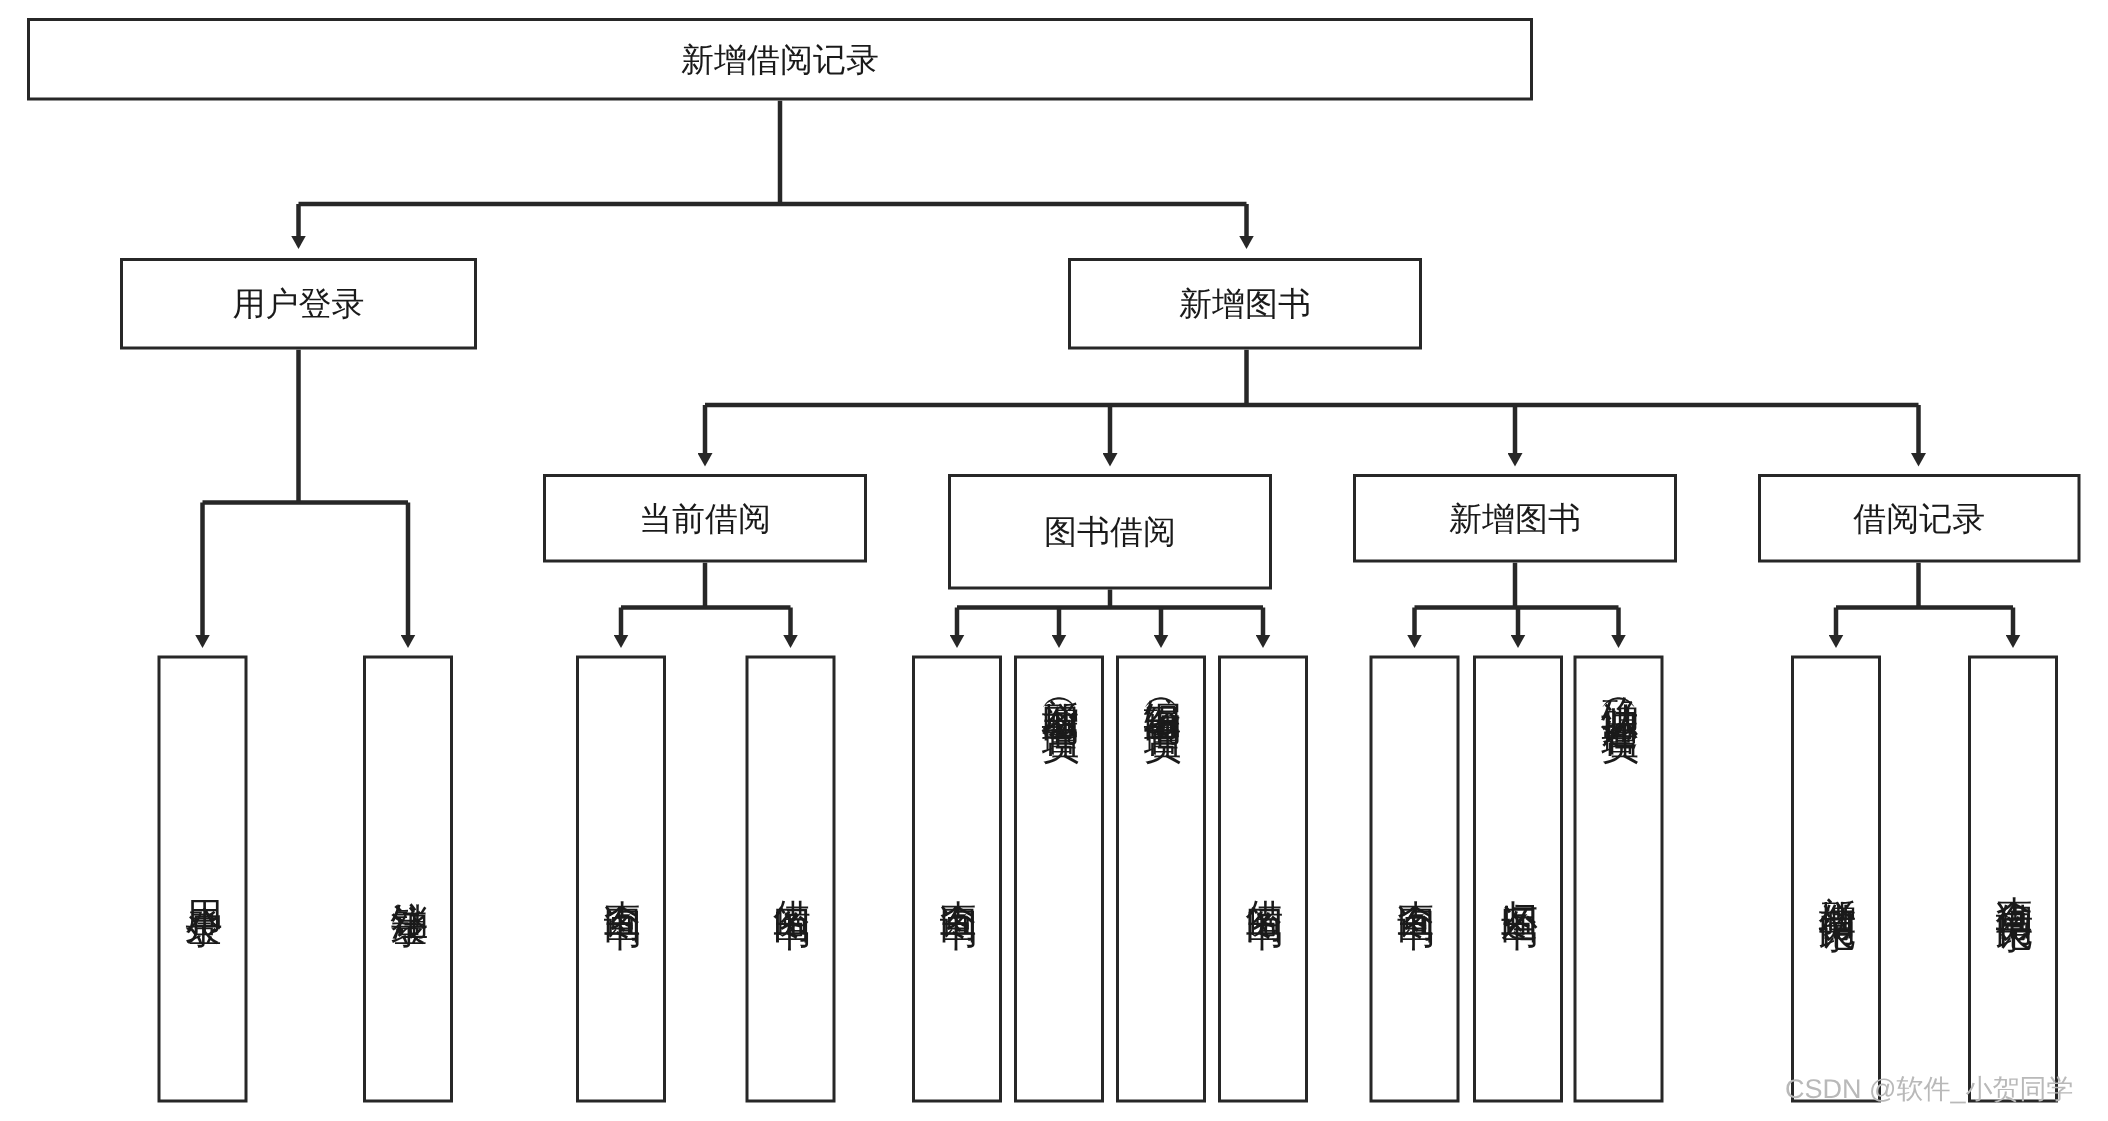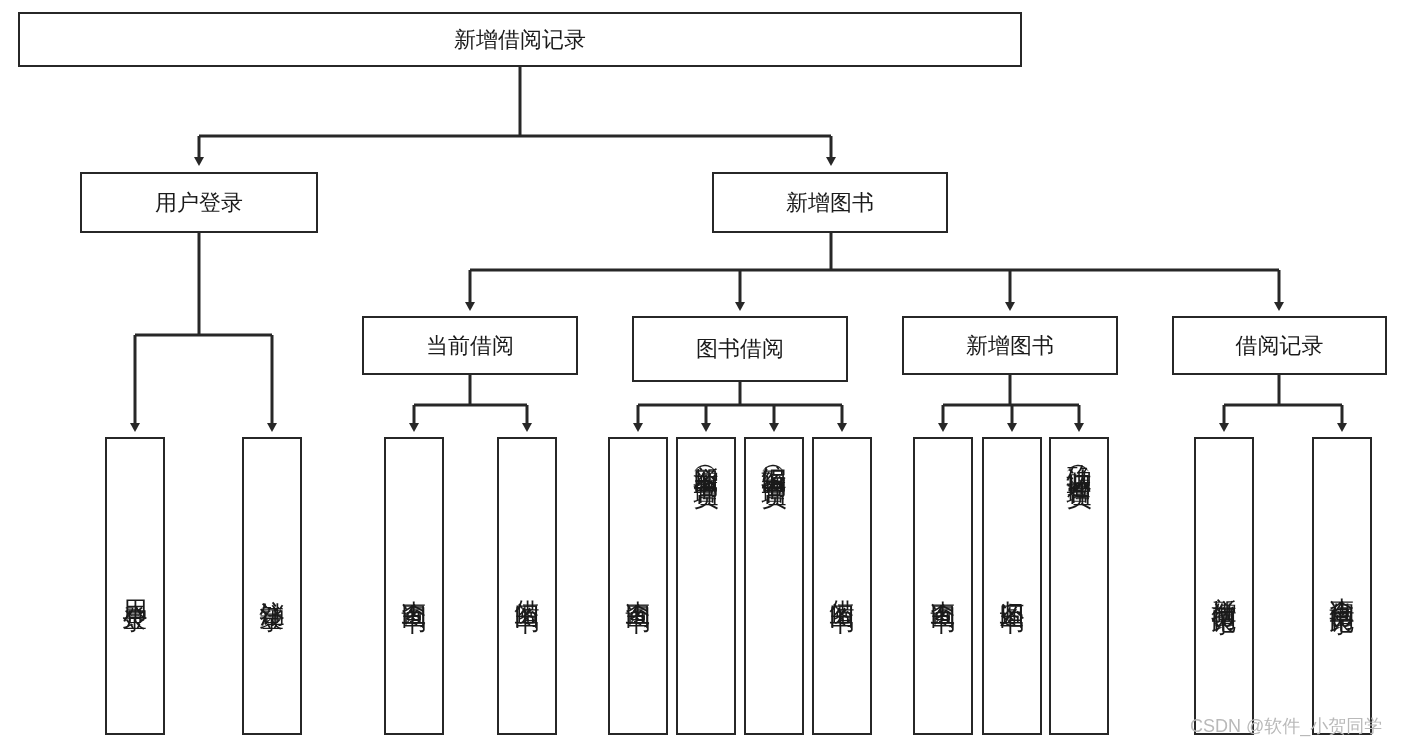--- a/index.html
+++ b/index.html
@@ -137,21 +137,21 @@
   </div>
 
   <div class="node h-node" style="left:712px; top:172px; width:236px; height:61px;">
     <span class="node-label">新增图书</span>
   </div>
 
   <div class="node h-node" style="left:362px; top:316px; width:216px; height:59px;">
     <span class="node-label">当前借阅</span>
   </div>
 
-  <div class="node h-node" style="left:632px; top:316px; width:216px; height:66px;">
+  <div class="node h-node" style="left:632px; top:316px; width:216px; height:77px;">
     <span class="node-label">图书借阅</span>
   </div>
 
   <div class="node h-node" style="left:902px; top:316px; width:216px; height:59px;">
     <span class="node-label">新增图书</span>
   </div>
 
   <div class="node h-node" style="left:1172px; top:316px; width:215px; height:59px;font-family:Liberation Serif, serif;">
     <span class="node-label">借阅记录</span>
   </div>

